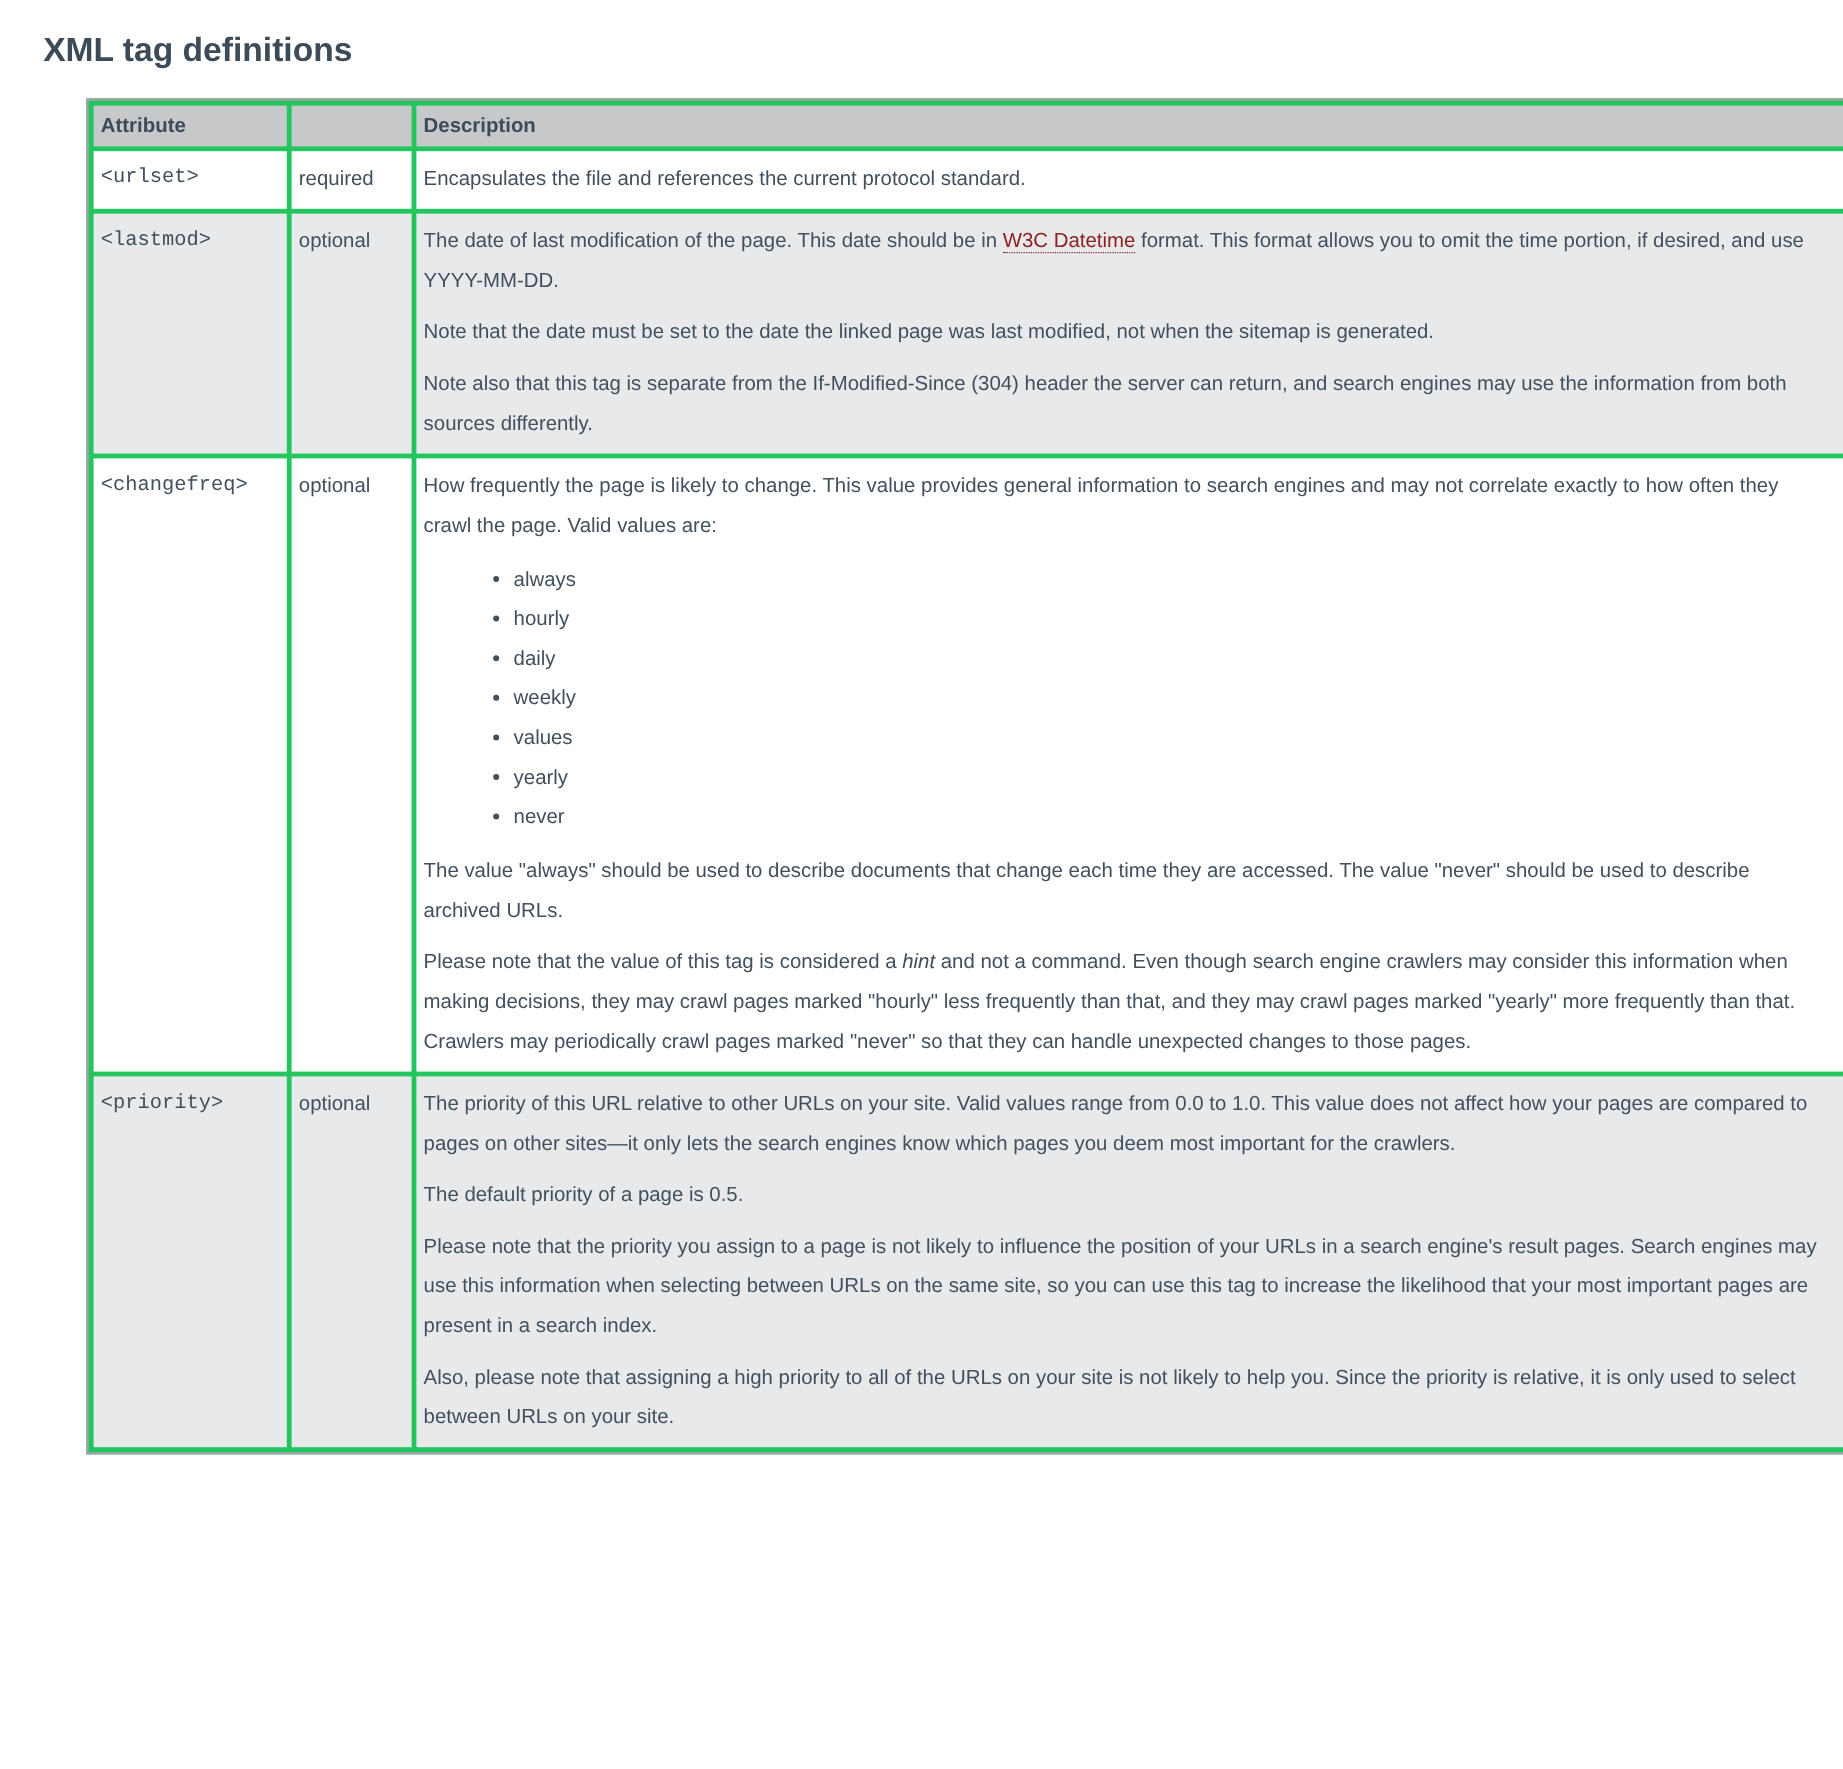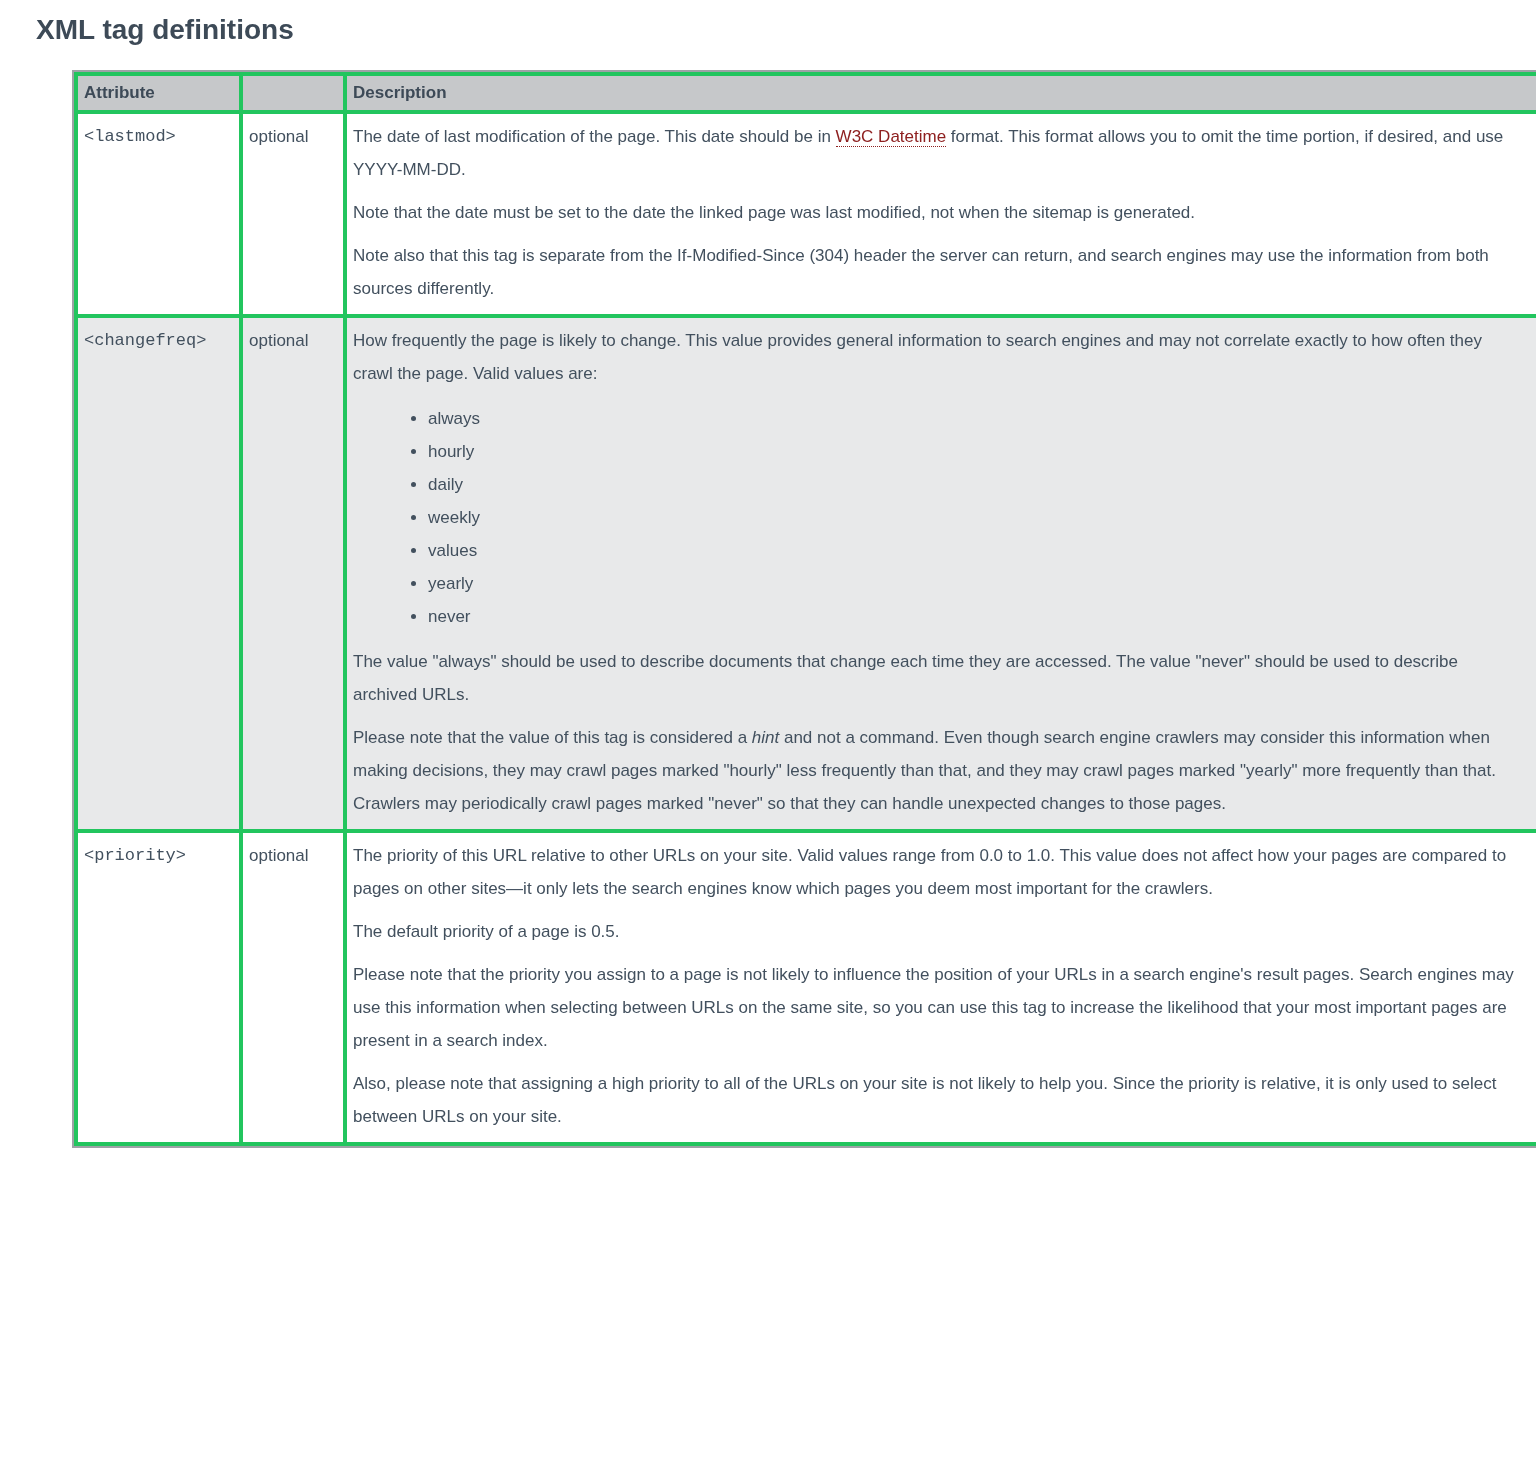--- a/index.html
+++ b/index.html
@@ -21,21 +21,21 @@
   }
   .page {
     width: 1536px;
     padding: 8px 30px 26px 36px;
   }
   h1.page-title {
     font-size: 28px;
     line-height: 32px;
     font-weight: 600;
     color: var(--heading);
-    margin: 6px 0 24px 0;
+    margin: 18px 0 24px 0;
   }
   p.intro {
     font-size: 17px;
     line-height: 24px;
     margin: 0 0 26px 0;
   }
   table.defs {
     width: 100%;
     border-collapse: separate;
     border-spacing: 4px;
@@ -96,20 +96,27 @@
     </colgroup>
     <thead>
       <tr>
         <th>Attribute</th>
         <th></th>
         <th>Description</th>
       </tr>
     </thead>
     <tbody>
         <tr>
+          <td class="attr">&lt;urlset&gt;</td>
+          <td class="req">required</td>
+          <td class="desc">
+            <p>Encapsulates the file and references the current protocol standard.</p>
+          </td>
+        </tr>
+        <tr>
           <td class="attr">&lt;lastmod&gt;</td>
           <td class="req">optional</td>
           <td class="desc">
             <p>The date of last modification of the page. This date should be in <a href="#" class="link">W3C Datetime</a> format. This format allows you to omit the time portion, if desired, and use YYYY-MM-DD.</p>
             <p>Note that the date must be set to the date the linked page was last modified, not when the sitemap is generated.</p>
             <p>Note also that this tag is separate from the If-Modified-Since (304) header the server can return, and search engines may use the information from both sources differently.</p>
           </td>
         </tr>
         <tr>
           <td class="attr">&lt;changefreq&gt;</td>

